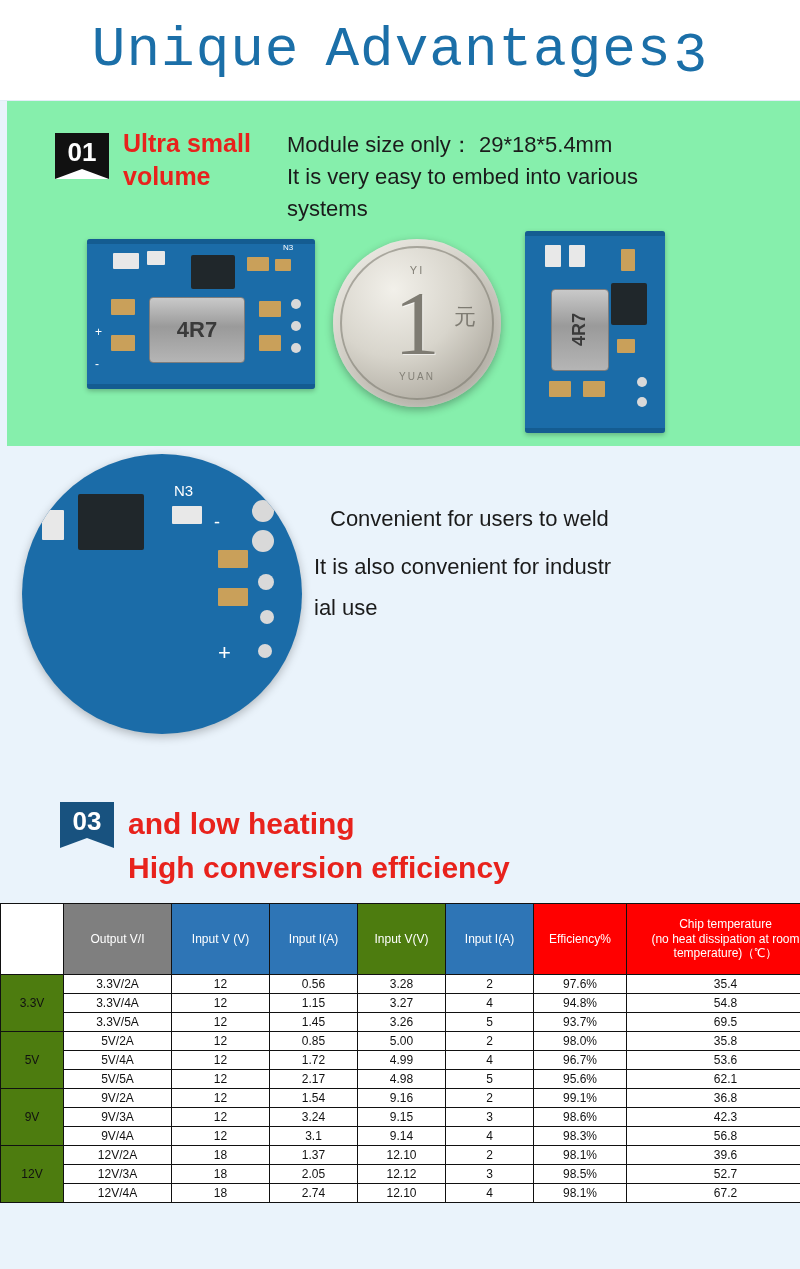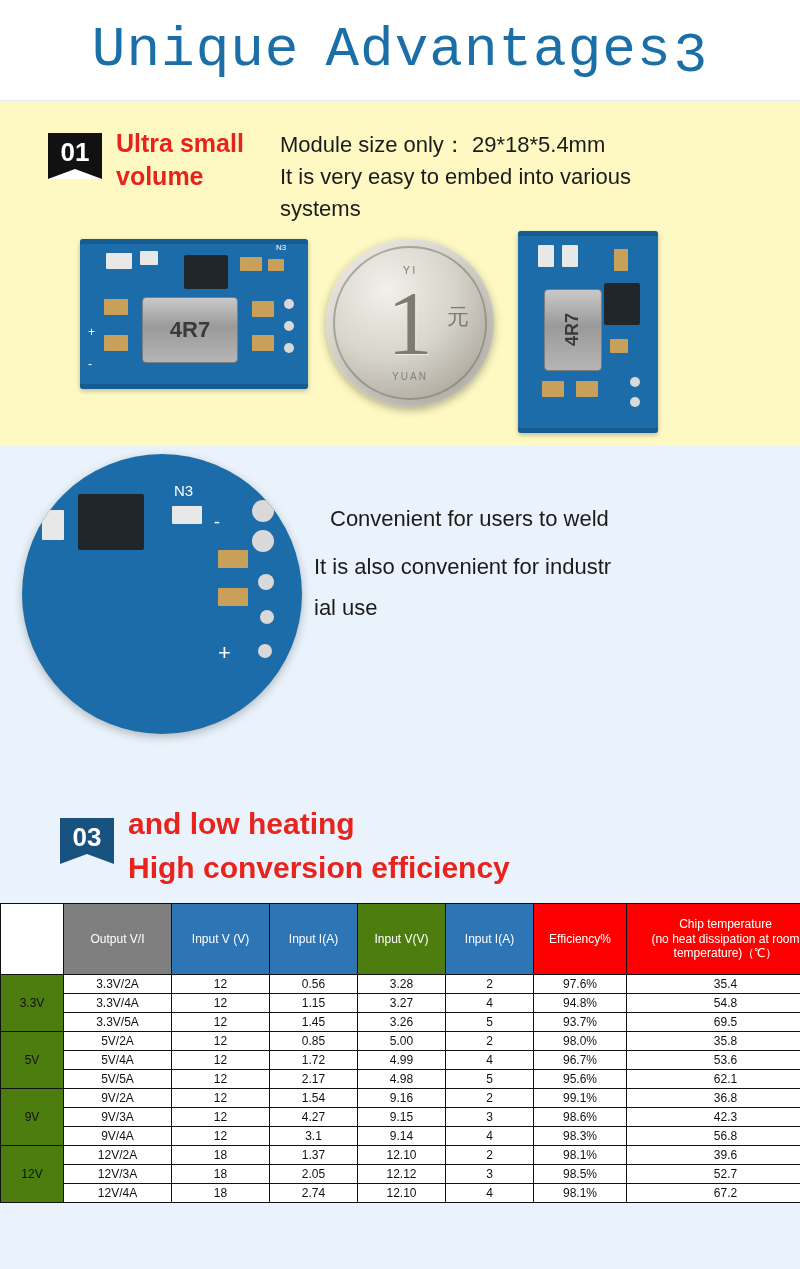--- a/index.html
+++ b/index.html
@@ -54,25 +54,26 @@
     position:absolute;left:0;right:0;bottom:0;
     height:10px;
     background:#eaf3fb;
     clip-path:polygon(0 100%,50% 0,100% 100%);
   }
   .badge.dark{background:#111;}
   .badge.white-bg::after{background:#ffffff;}
 
   
   .sec1{
-    background:#fef9c3;
+    background:#86efac;
     padding:18px 0 16px 0;
     position:relative;
     height:345px;
     box-sizing:border-box;
+    margin-left:7px;
   }
   .sec1-top{
     display:flex;align-items:flex-start;
     padding:8px 14px 0 48px;
   }
   .sec1-badge-wrap{margin-top:6px;}
   .sec1-heading{
     color:#e8221c;
     font-size:25px;
     font-weight:bold;
@@ -196,21 +197,21 @@
 
   
   .sec3{
     position:relative;
     padding:6px 0 0 0;
   }
   .sec3-head{
     display:flex;align-items:flex-start;
     padding-left:60px;
   }
-  .sec3-badge{margin-top:16px;}
+  .sec3-badge{margin-top:0;}
   .sec3-title{
     color:#e8221c;
     font-size:30px;
     font-weight:bold;
     line-height:1.45;
     margin-left:14px;
   }
 
   
   table.spec{
@@ -459,21 +460,21 @@
           <td>12</td>
           <td>1.54</td>
           <td>9.16</td>
           <td>2</td>
           <td class="eff">99.1%</td>
           <td>36.8</td>
         </tr>
         <tr>
           <td>9V/3A</td>
           <td>12</td>
-          <td>4.27</td>
+          <td>3.24</td>
           <td>9.15</td>
           <td>3</td>
           <td class="eff">98.6%</td>
           <td>42.3</td>
         </tr>
         <tr>
           <td>9V/4A</td>
           <td>12</td>
           <td>3.1</td>
           <td>9.14</td>

